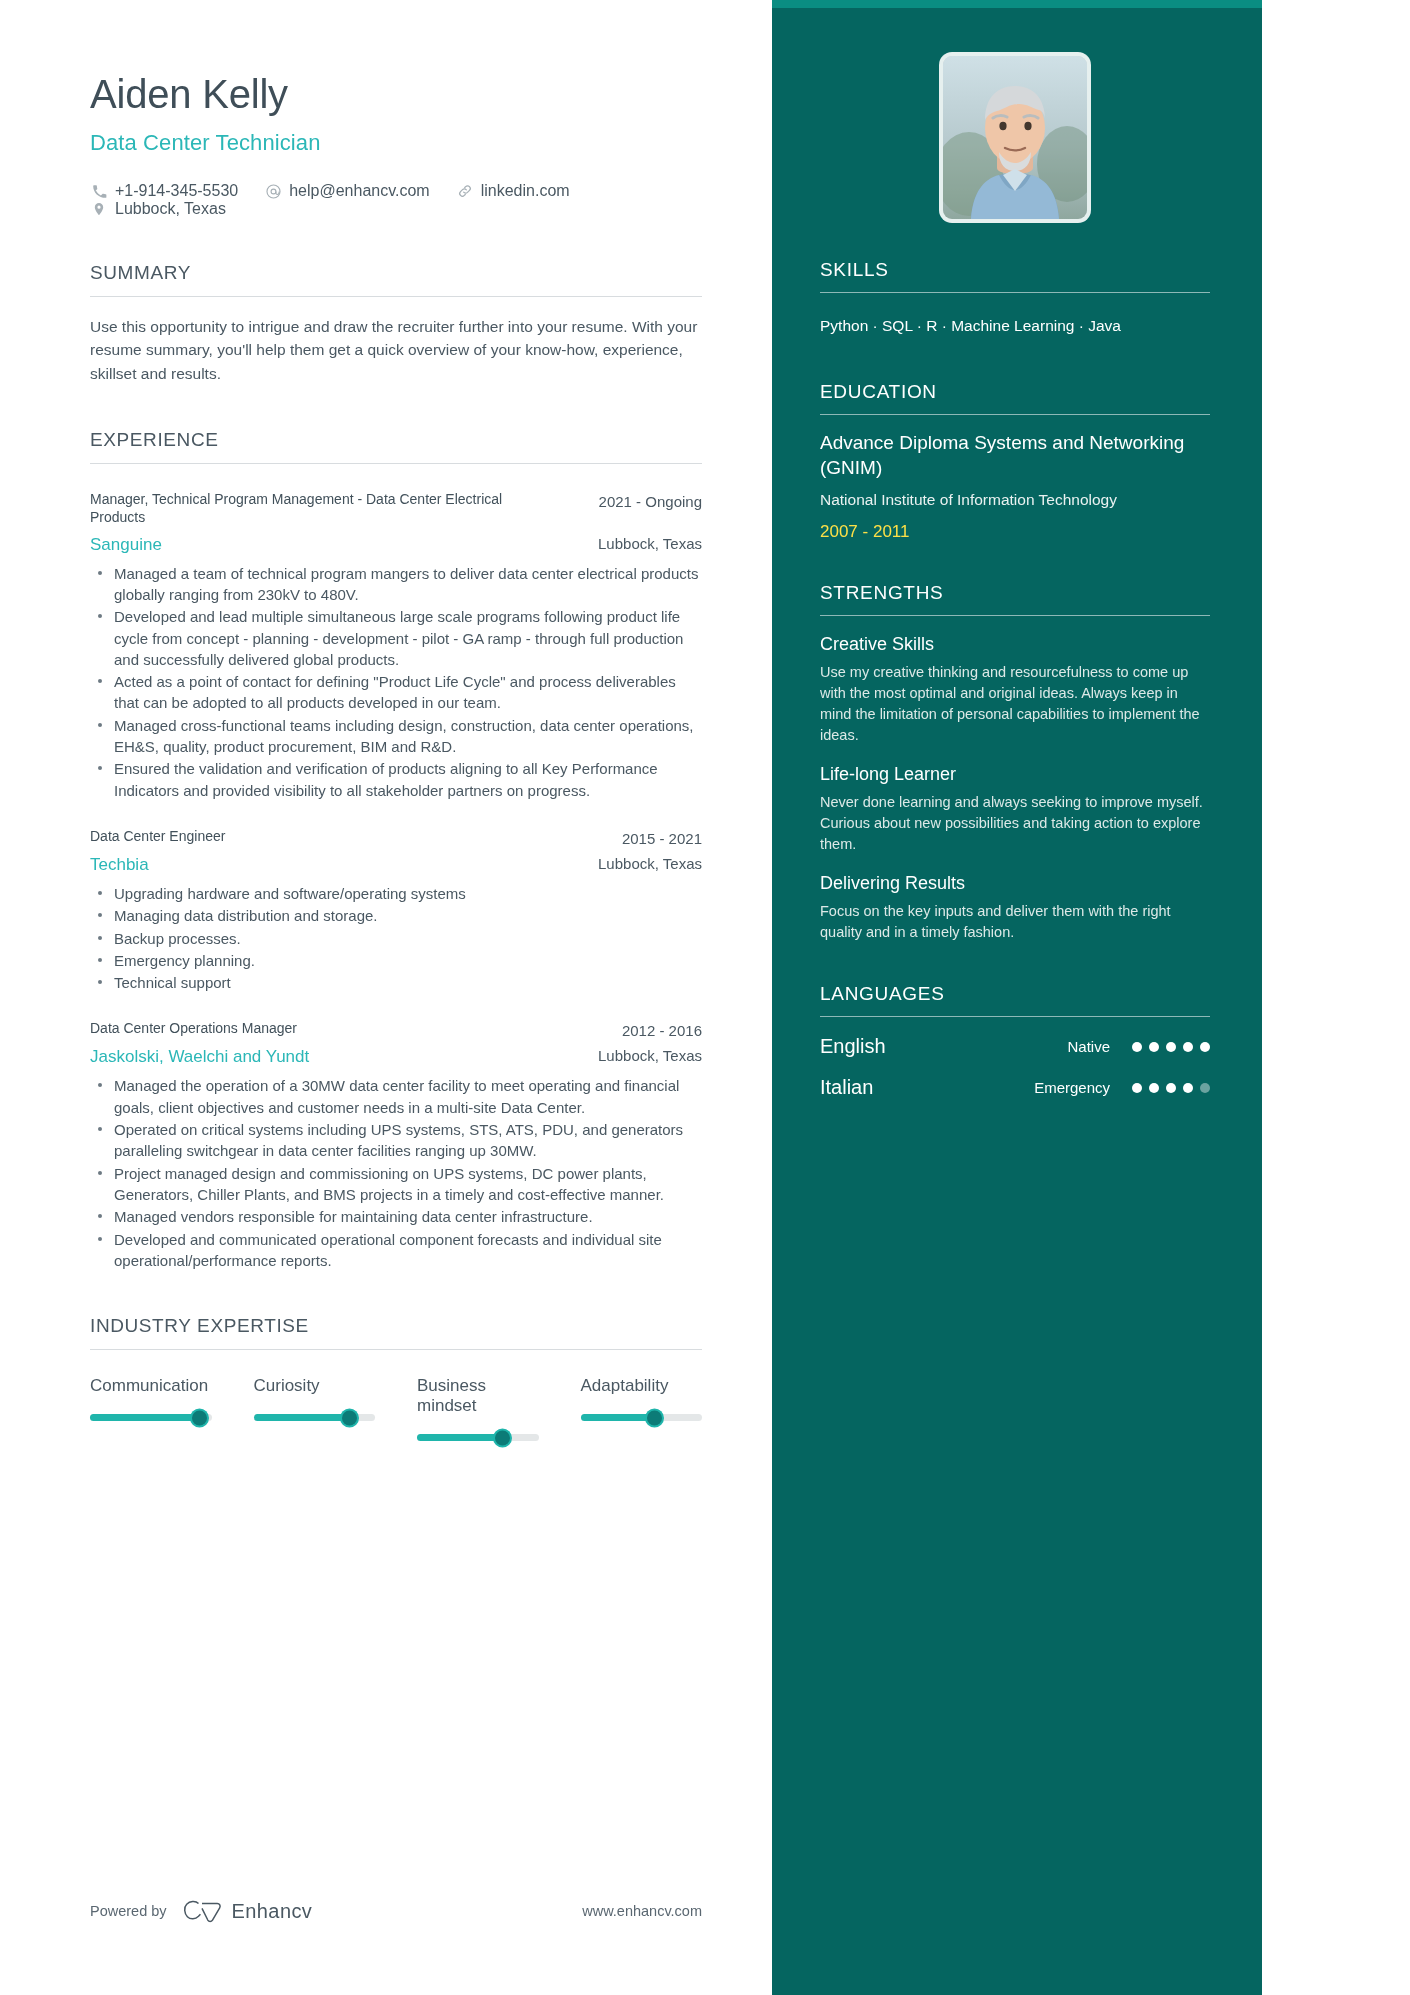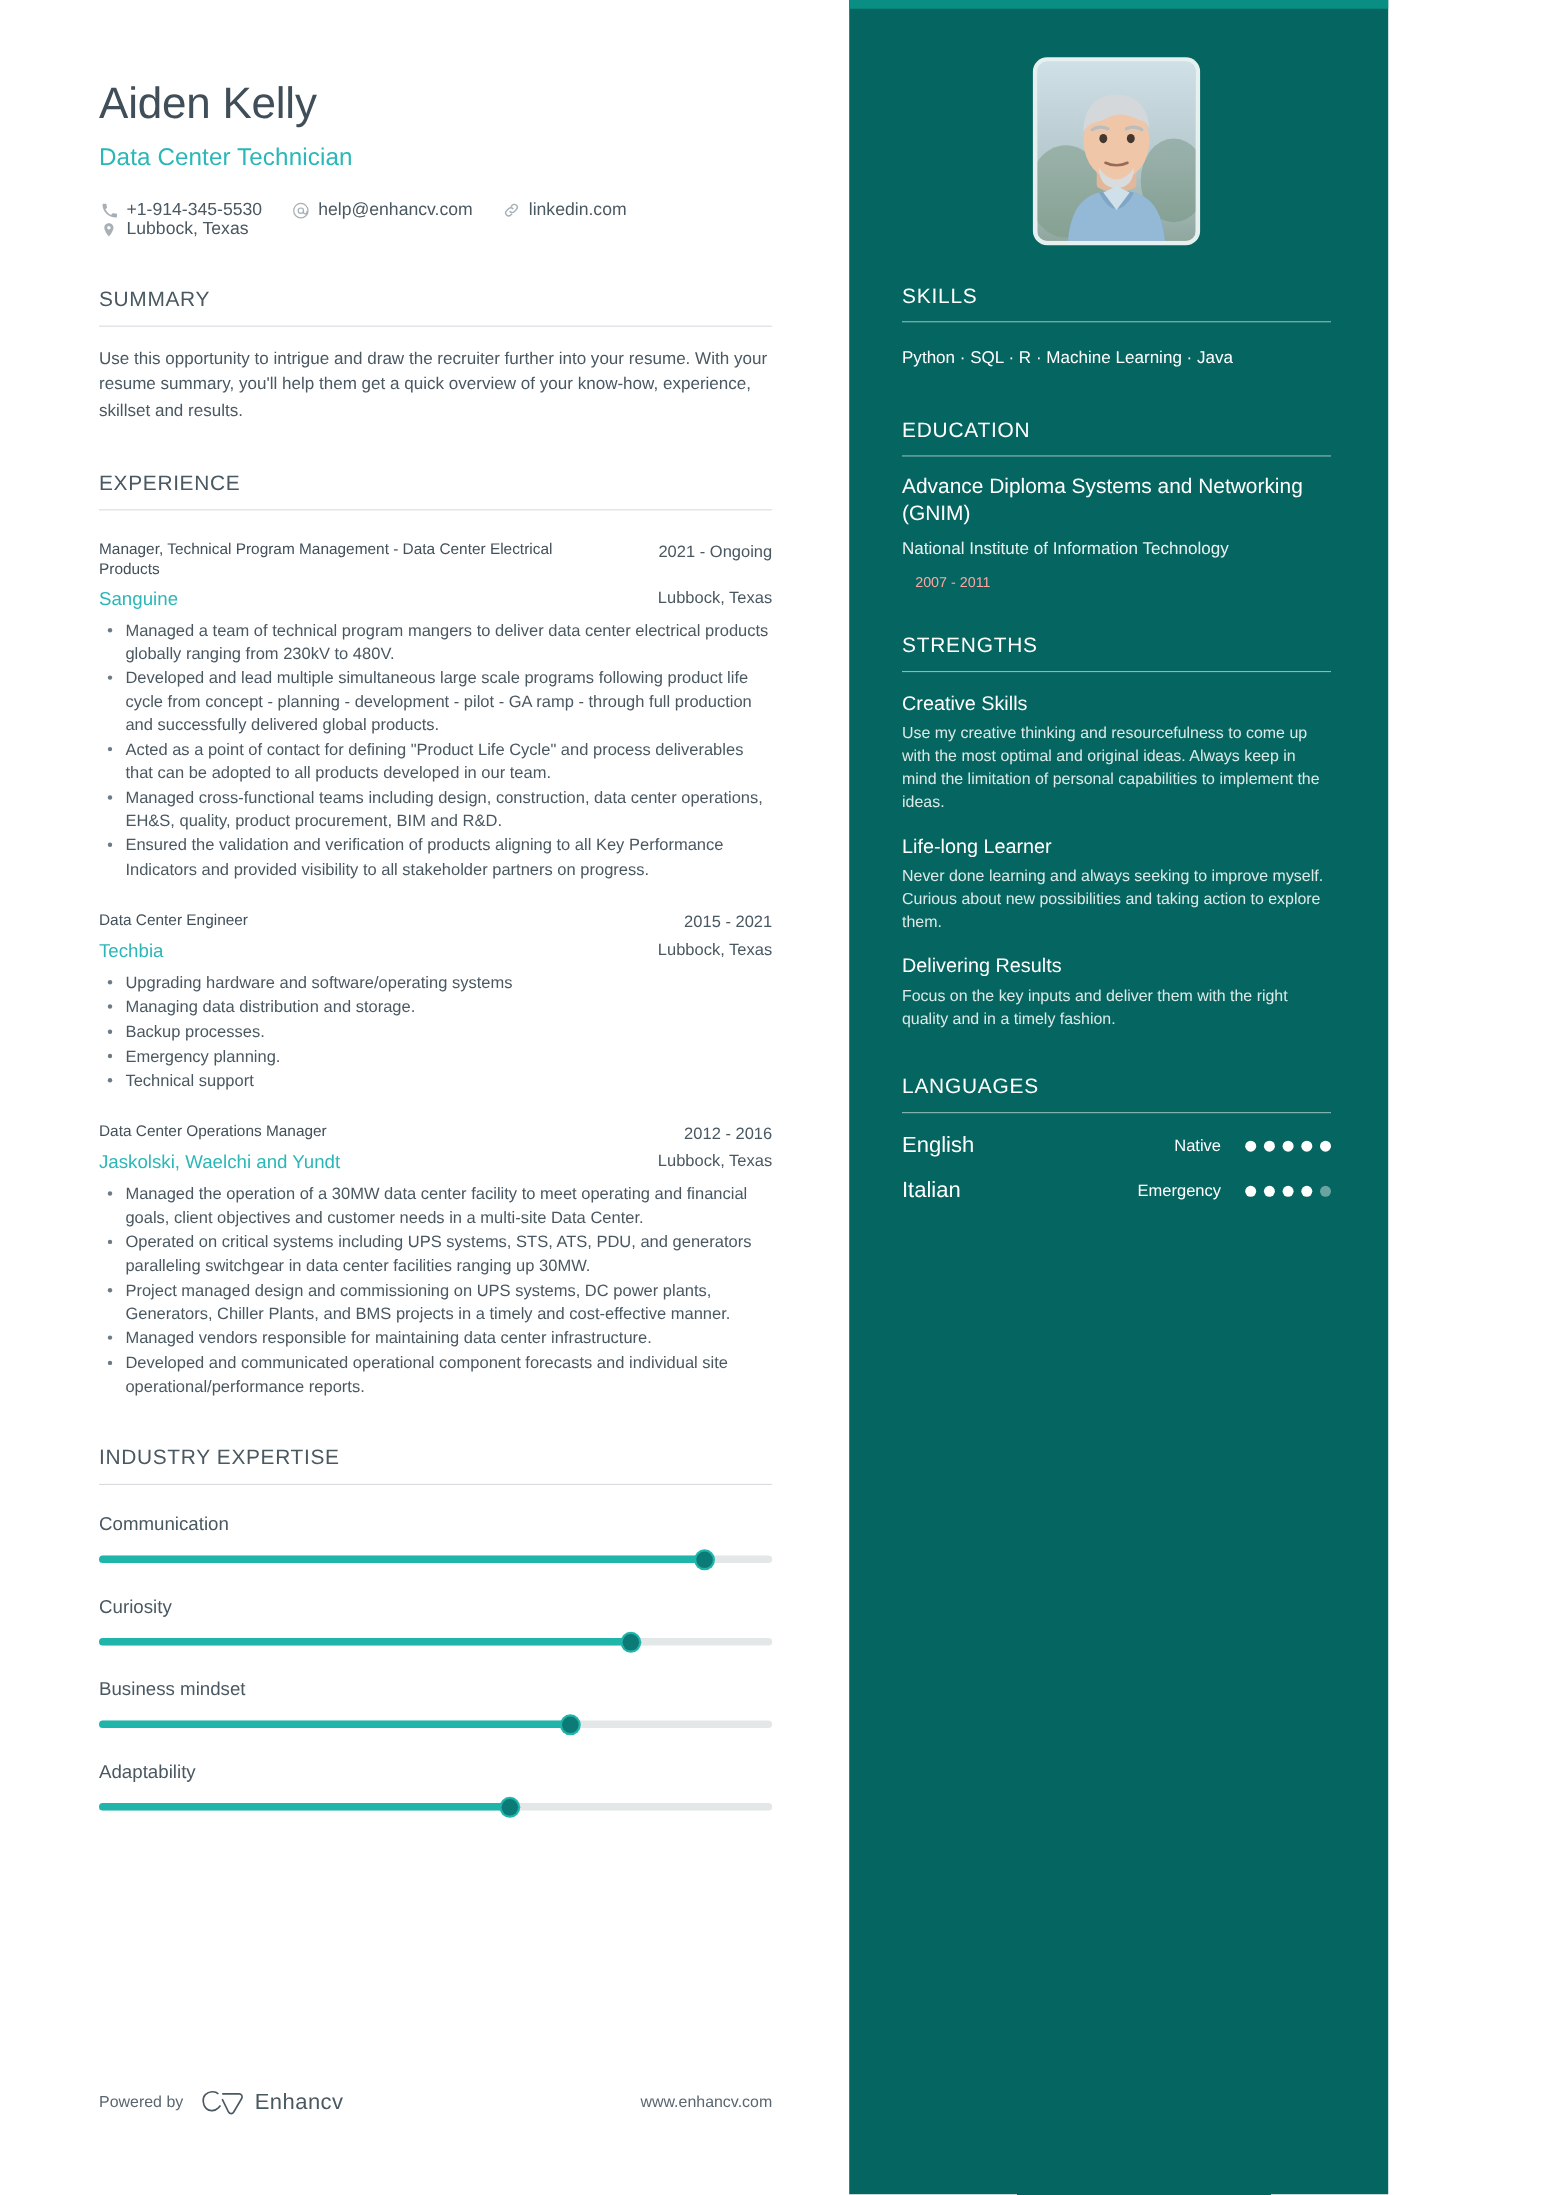--- a/index.html
+++ b/index.html
@@ -122,21 +122,21 @@
     left:8px; top:8px;
     width:4px; height:4px;
     border-radius:50%;
     background:#6d7a83;
   }
 
   
   .skill-grid {
     margin-top:20px;
     display:grid;
-    grid-template-columns:1fr;
+    grid-template-columns:1fr 1fr 1fr 1fr;
     column-gap:42px;
     row-gap:24px;
   }
   .skill-item { padding-top:6px; }
   .skill-label {
     font-size:17px;
     color:#4a5862;
     margin-bottom:18px;
   }
   .slider {
@@ -233,23 +233,22 @@
     color:#ffffff;
   }
   .edu-school {
     margin-top:10px;
     font-size:15.5px;
     line-height:1.35;
     color:#eaf2f1;
   }
   .edu-years {
     margin-top:11px;
-    font-size:13px;
-    color:#fca5a5;
-    margin-left:12px;
+    font-size:17px;
+    color:#fde047;
   }
 
   .strength { margin-top:18px; }
   .strength-name {
     font-size:18px;
     color:#ffffff;
     margin-bottom:7px;
   }
   .strength-desc {
     font-size:14.5px;

